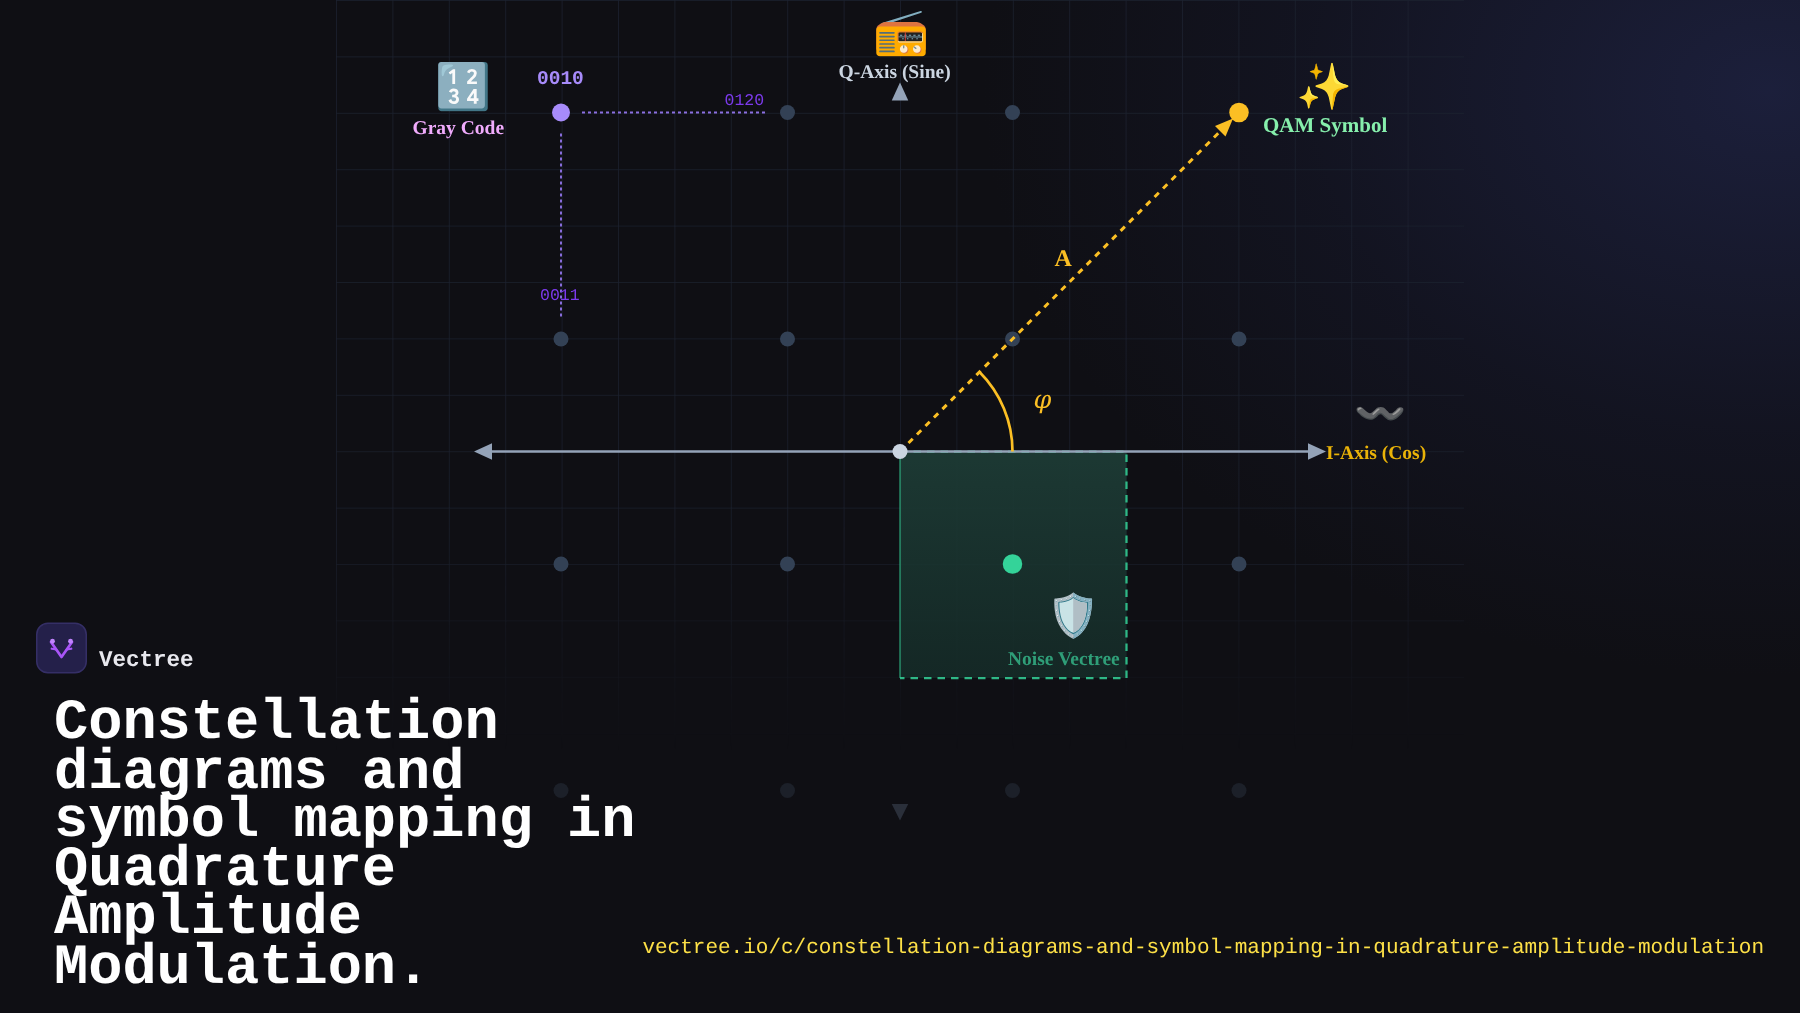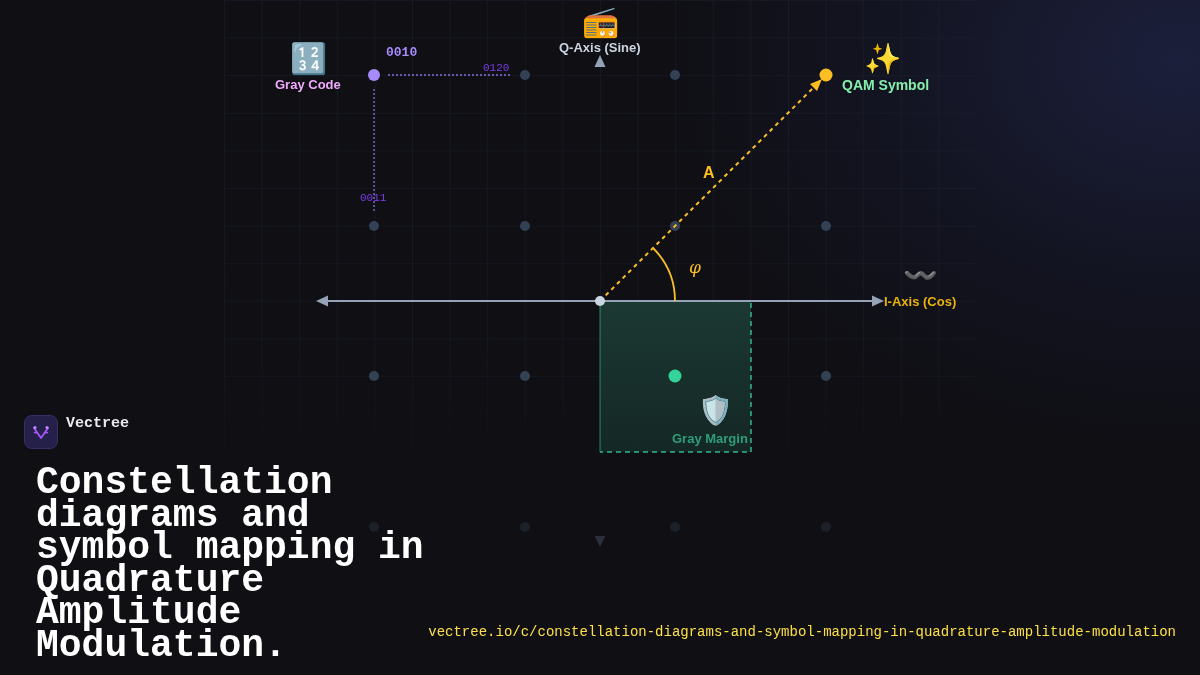--- a/index.html
+++ b/index.html
@@ -9,24 +9,24 @@
     position: relative;
     font-family: "Liberation Sans", sans-serif;
   }
   .bg-glow {
     position: absolute; inset: 0;
     background:
       radial-gradient(ellipse 700px 520px at 1180px 60px, rgba(30,34,66,0.85) 0%, rgba(22,24,44,0.5) 45%, rgba(15,15,20,0) 75%);
     pointer-events: none;
   }
   .grid-svg { position: absolute; left: 0; top: 0; }
-  .label { position: absolute; font-weight: bold; white-space: nowrap; }
+  .label { position: absolute; font-weight: bold; white-space: nowrap; font-family: Liberation Serif, serif; }
   .emoji { position: absolute; font-size: 30px; line-height: 1; font-family: "DejaVu Sans", sans-serif; }
   .brand {
-    position: absolute; left: 24px; top: 415px; display: flex; align-items: flex-start; gap: 8px;
+    position: absolute; left: 24px; top: 415px; display: flex; align-items: flex-end; gap: 8px;
   }
   .brand-logo {
     width: 32px; height: 32px; border-radius: 8px; background: #24204a;
     border: 1px solid #352f66; display: flex; align-items: center; justify-content: center;
   }
   .brand-name {
     font-family: "Liberation Mono", monospace; font-weight: bold; font-size: 15px; color: #e8e8ee;
   }
   .title {
     position: absolute; left: 24px; top: 455px; width: 400px;
@@ -126,34 +126,34 @@
   <path d="M 675 301 A 75 75 0 0 0 653 248" fill="none" stroke="#fbbf24" stroke-width="1.8"></path>
 
   <circle cx="600" cy="301" r="5" fill="#cbd5e1"></circle>
 </svg>
 
 <div class="emoji" style="left:582px; top:7px;">📻</div>
 <div class="label" style="left:559px; top:40px; font-size:13px; color:#cbd5e1;">Q-Axis (Sine)</div>
 
 <div class="emoji" style="left:290px; top:44px;">🔢</div>
 <div class="label" style="left:275px; top:77px; font-size:13px; color:#f0abfc;">Gray Code</div>
-<div class="label" style="left:358px; top:45px; font-size:13px; color:#a78bfa; font-family:'Liberation Mono', monospace;margin-left:28px;">0010</div>
+<div class="label" style="left:358px; top:45px; font-size:13px; color:#a78bfa; font-family:'Liberation Mono', monospace;">0010</div>
 <div class="label" style="left:483px; top:62px; font-size:11px; font-weight:normal; color:#7c3aed; font-family:'Liberation Mono', monospace;">0120</div>
 <div class="label" style="left:360px; top:192px; font-size:11px; font-weight:normal; color:#7c3aed; font-family:'Liberation Mono', monospace;text-align:center;">0011</div>
 
 <div class="emoji" style="left:864px; top:44px; color:#fbbf24;">✨</div>
 <div class="label" style="left:842px; top:77px; font-size:14px; color:#86efac;">QAM Symbol</div>
 <div class="label" style="left:703px; top:164px; font-size:16px; color:#fbbf24;">A</div>
 <div class="label" style="left:689px; top:257px; font-size:17px; font-weight:normal; font-style:italic; color:#fbbf24; font-family:'DejaVu Serif', serif;">φ</div>
 
 <div class="emoji" style="left:903px; top:262px; font-size:28px; color:#8a8a8a;">〰️</div>
 <div class="label" style="left:884px; top:294px; font-size:13px; color:#eab308;">I-Axis (Cos)</div>
 
 <div class="emoji" style="left:698px; top:397px; font-size:28px;">🛡️</div>
-<div class="label" style="left:672px; top:431px; font-size:13px; color:#2f9e78;">Gray Margin</div>
+<div class="label" style="left:672px; top:431px; font-size:13px; color:#2f9e78;">Noise Vectree</div>
 
 <div class="brand">
   <div class="brand-logo">
     <svg width="20" height="18" viewBox="0 0 20 18">
       <path d="M3 5 L10 15 L17 5" fill="none" stroke="#a855f7" stroke-width="1.8" stroke-linecap="round" stroke-linejoin="round"></path>
       <path d="M6.5 10 L3.5 9.5 M13.5 10 L16.5 9.5" stroke="#a855f7" stroke-width="1.5" stroke-linecap="round"></path>
       <circle cx="4" cy="4.5" r="1.6" fill="#c084fc"></circle>
       <circle cx="16" cy="4.5" r="1.6" fill="#c084fc"></circle>
     </svg>
   </div>

